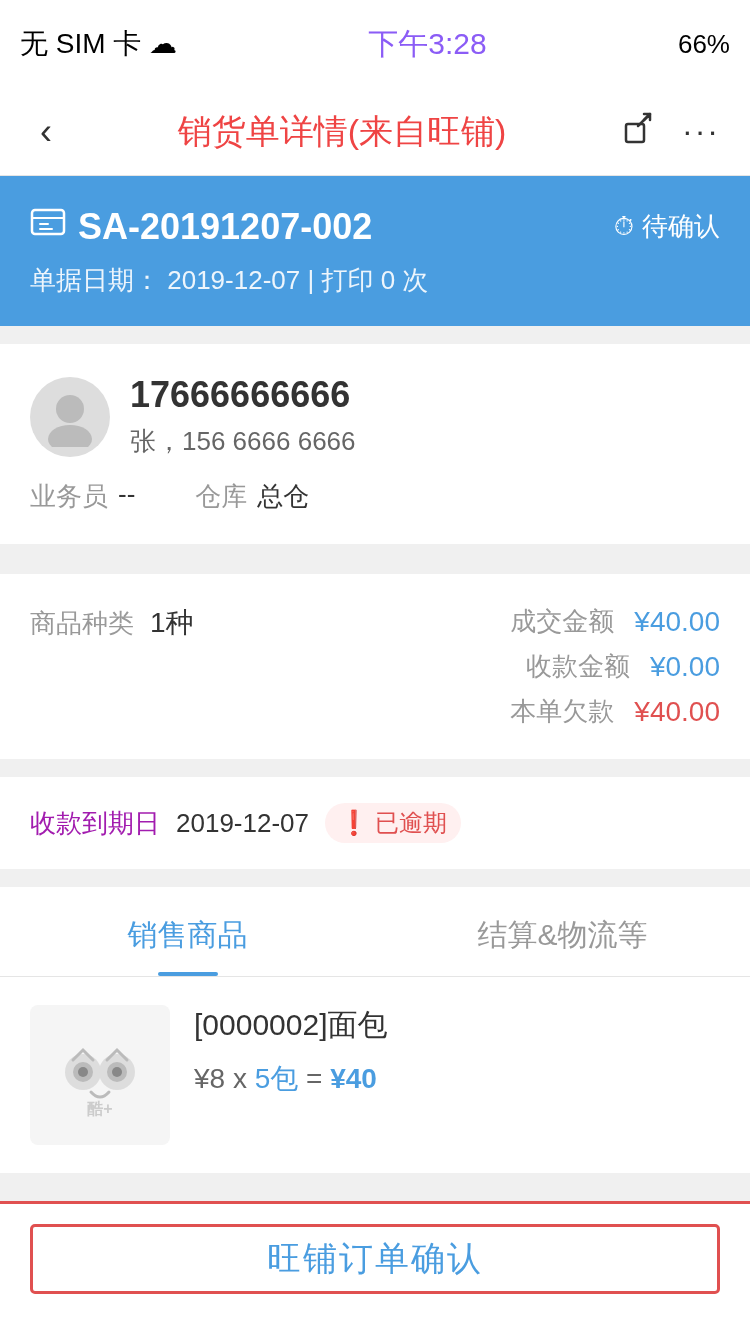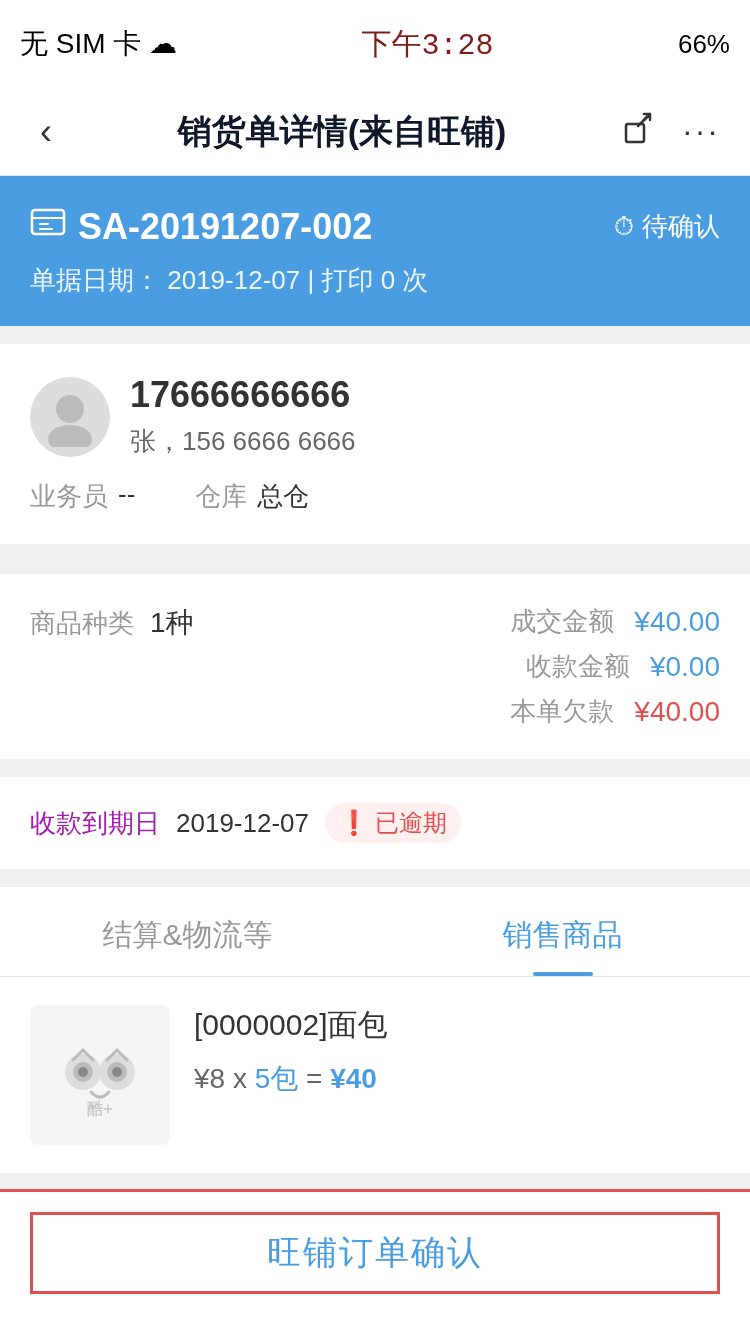--- a/index.html
+++ b/index.html
@@ -23,22 +23,21 @@
       background: #fff;
     }
     .status-left {
       font-size: 28px;
       font-weight: 500;
       color: #000;
     }
     .status-center {
       font-size: 30px;
       font-weight: 500;
-      color: #7f1d1d;
-      font-family: Liberation Mono, monospace;
+      color: #8b5cf6;
     }
     .status-right {
       display: flex;
       align-items: flex-start;
       gap: 10px;
       font-size: 26px;
       color: #000;
     }
 
     
@@ -52,22 +51,22 @@
       border-bottom: 1px solid #e5e5e5;
     }
     .nav-back {
       font-size: 36px;
       color: #333;
       cursor: pointer;
       padding: 10px;
     }
     .nav-title {
       font-size: 34px;
-      font-weight: 700;
-      color: #0f172a;
+      font-weight: 400;
+      color: #ef4444;
     }
     .nav-actions {
       display: flex;
       align-items: center;
       gap: 24px;
     }
     .nav-icon {
       font-size: 34px;
       color: #333;
       cursor: pointer;
@@ -292,23 +291,23 @@
       position: fixed;
       bottom: 0;
       left: 0;
       width: 750px;
       background: #fff;
       padding: 20px 30px 40px;
       border-top: 3px solid #e05050;
     }
     .confirm-btn {
       width: 100%;
-      height: 82px;
+      height: 70px;
       border: 3px solid #e05050;
-      border-radius: 0;
+      border-radius: 5px;
       background: #fff;
       color: #4a9de0;
       font-size: 34px;
       font-weight: 500;
       cursor: pointer;
       letter-spacing: 2px;
     }
   </style>
 </head>
 <body>
@@ -412,25 +411,25 @@
   <span class="due-label">收款到期日</span>
   <span class="due-date">2019-12-07</span>
   <span class="overdue-badge">
     <span class="overdue-icon">❗</span>
     <span>已逾期</span>
   </span>
 </div>
 
 <div class="tabs-section">
   <div class="tabs-header">
+    <div class="tab-item active">
+      <span>销售商品</span>
+    </div>
     <div class="tab-item">
       <span>结算&amp;物流等</span>
-    </div>
-    <div class="tab-item active">
-      <span>销售商品</span>
     </div>
   </div>
 
   <div class="product-section">
     <div class="product-item">
       <div class="product-thumb">
 
         <svg width="110" height="90" viewBox="0 0 110 90" fill="none">
           <circle cx="38" cy="42" r="18" fill="#ddd"></circle>
           <circle cx="72" cy="42" r="18" fill="#ddd"></circle>

